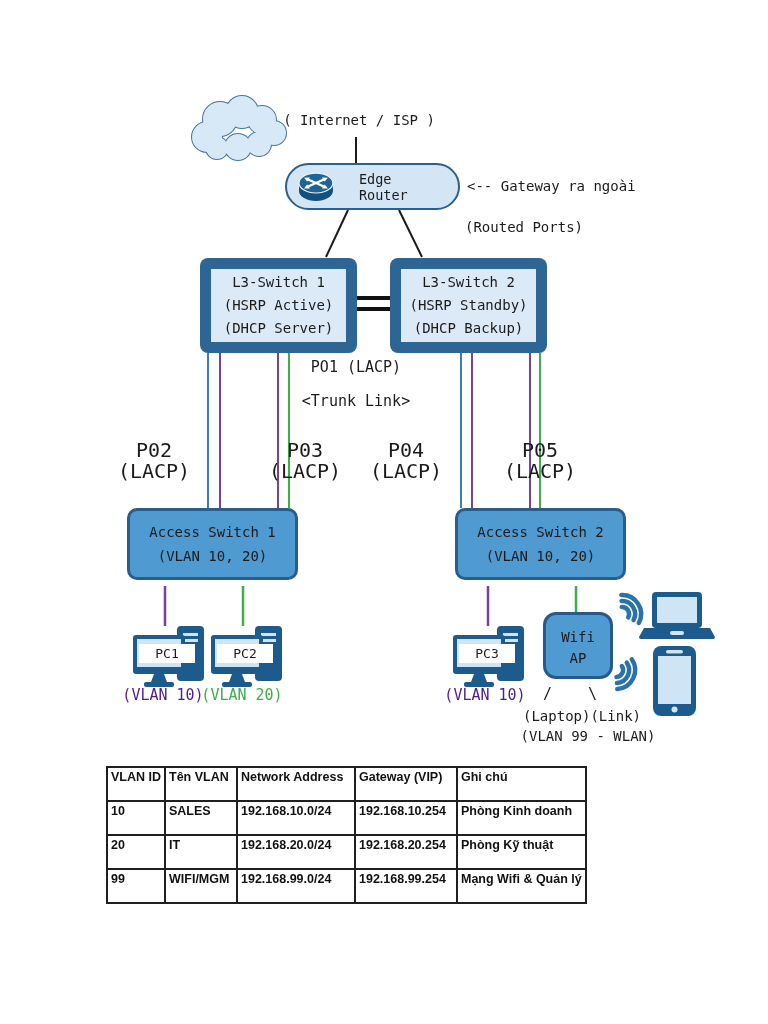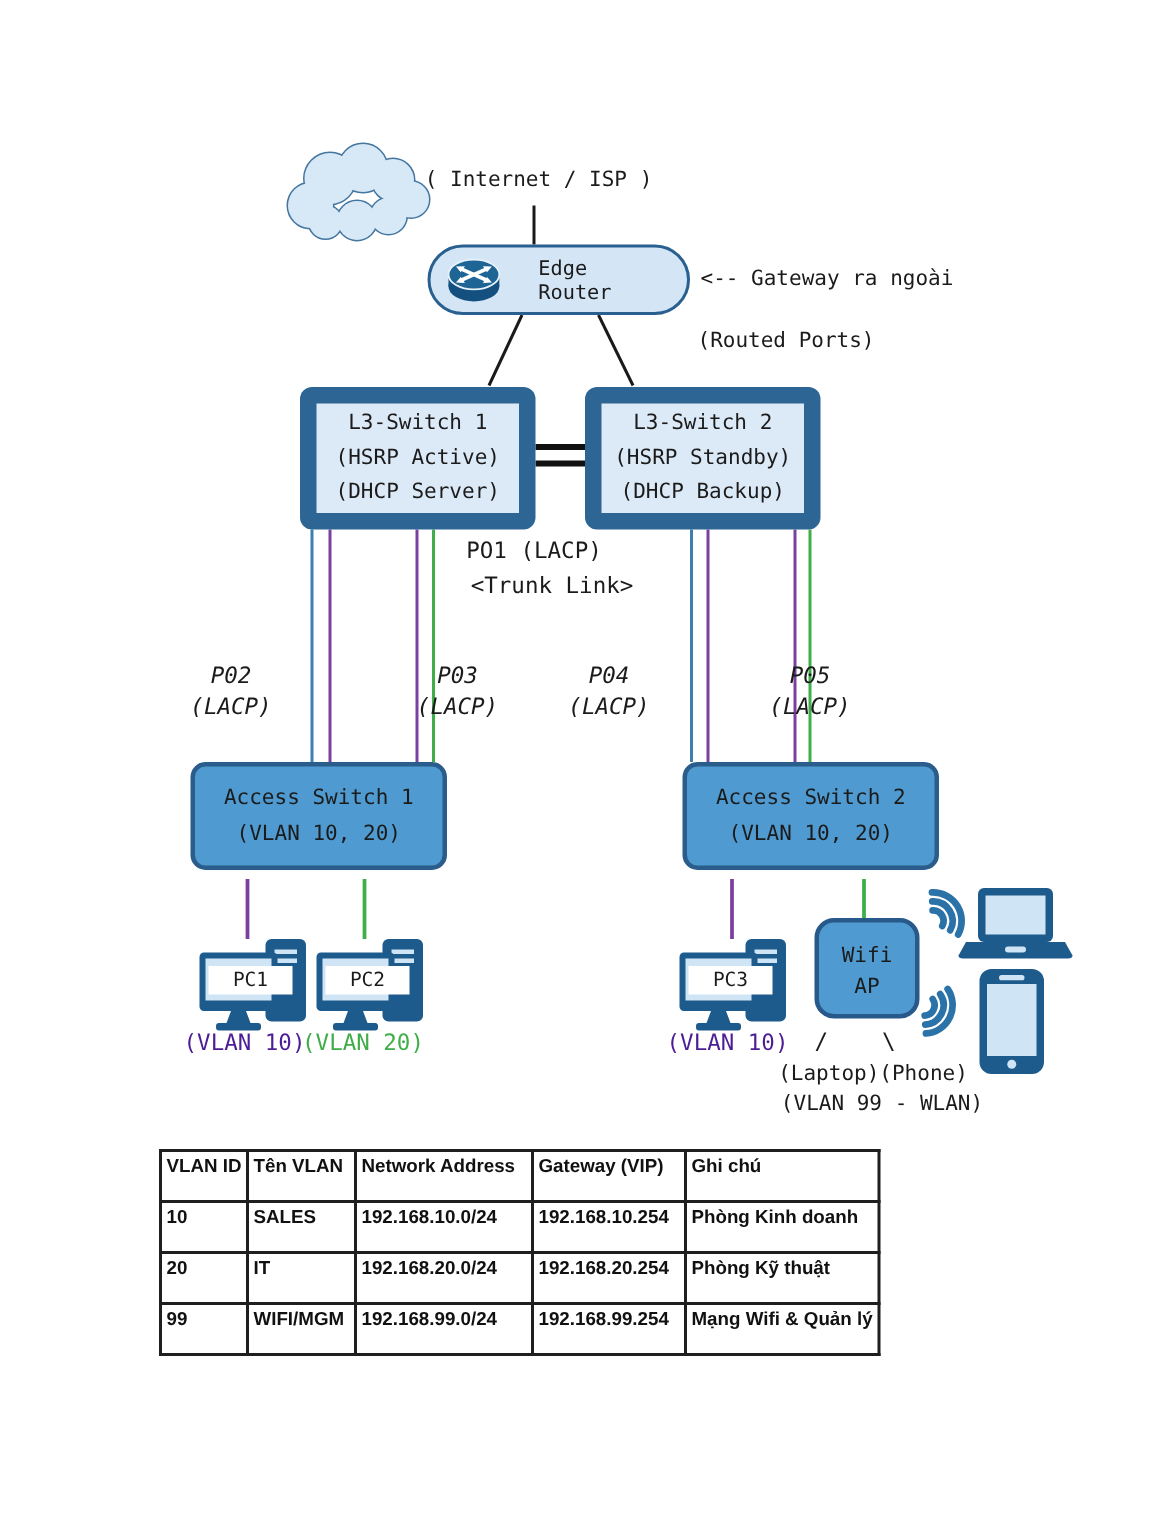--- a/index.html
+++ b/index.html
@@ -15,21 +15,21 @@
   .l3box{position:absolute;width:157px;height:95px;box-sizing:border-box;background:#2d6695;
          border-radius:8px;padding:11px;}
   .l3inner{width:100%;height:100%;background:#dce9f6;display:flex;flex-direction:column;
            justify-content:center;text-align:center;font-size:14px;line-height:23px;}
   .asw{position:absolute;width:171px;height:72px;box-sizing:border-box;background:#4f9ad0;
        border:3px solid #2a5d8c;border-radius:10px;text-align:center;font-size:14px;
        line-height:24px;padding-top:9px;}
   .apbox{position:absolute;left:543px;top:612px;width:70px;height:67px;box-sizing:border-box;
          background:#4f9ad0;border:3px solid #27598a;border-radius:13px;text-align:center;
          font-size:14px;line-height:21px;padding-top:12px;}
-  .portlbl{font-size:15px;line-height:21px;font-style:italic;}
+  .portlbl{font-size:20px;line-height:21px;}
   .pclbl{position:absolute;width:56px;height:19px;background:#ffffff;font-size:13px;
          line-height:19px;text-align:center;}
   .purple{color:#4c1d95;}
   .green{color:#3fae49;}
   .vlanlbl{font-size:15px;}
   
   #vlan-table{position:absolute;left:106px;top:766px;border-collapse:collapse;
               font-family:"Liberation Sans","DejaVu Sans",sans-serif;font-weight:bold;
               font-size:12.5px;color:#111;padding-left:45px;}
   #vlan-table th,#vlan-table td{border:2px solid #1f1f1f;text-align:left;vertical-align:top;
@@ -174,21 +174,21 @@
   </div>
   <div class="l3box" style="left:390px;top:258px;">
     <div class="l3inner">
       <span>L3-Switch 2</span>
       <span>(HSRP Standby)</span>
       <span>(DHCP Backup)</span>
     </div>
   </div>
 
   <div class="lbl ctr" style="left:356px;top:358px;font-size:15px;">PO1 (LACP)</div>
-  <div class="lbl ctr" style="left:356px;top:381px;font-size:15px;margin-left:12px;">&lt;Trunk Link&gt;</div>
+  <div class="lbl ctr" style="left:356px;top:392px;font-size:15px;">&lt;Trunk Link&gt;</div>
 
   <div class="lbl ctr portlbl" style="left:154px;top:440px;">
     <div>P02</div>
     <div>(LACP)</div>
   </div>
   <div class="lbl ctr portlbl" style="left:305px;top:440px;">
     <div>P03</div>
     <div>(LACP)</div>
   </div>
   <div class="lbl ctr portlbl" style="left:406px;top:440px;">
@@ -217,21 +217,21 @@
   <div class="lbl ctr vlanlbl green" style="left:242px;top:686px;">(VLAN 20)</div>
   <div class="lbl ctr vlanlbl purple" style="left:485px;top:686px;">(VLAN 10)</div>
 
   <div class="apbox">
     <div>Wifi</div>
     <div>AP</div>
   </div>
 
   <div class="lbl" style="left:543px;top:685px;font-size:15px;">/</div>
   <div class="lbl" style="left:588px;top:685px;font-size:15px;">\</div>
-  <div class="lbl ctr" style="left:582px;top:708px;font-size:14px;">(Laptop)(Phone)</div>
+  <div class="lbl ctr" style="left:582px;top:708px;font-size:14px;">(Laptop)(Link)</div>
   <div class="lbl ctr" style="left:588px;top:728px;font-size:14px;">(VLAN 99 - WLAN)</div>
 
   <table id="vlan-table">
     <colgroup>
       <col style="width:56px">
         <col style="width:72px">
         <col style="width:118px">
       <col style="width:102px">
         <col style="width:128px">
     </colgroup>

